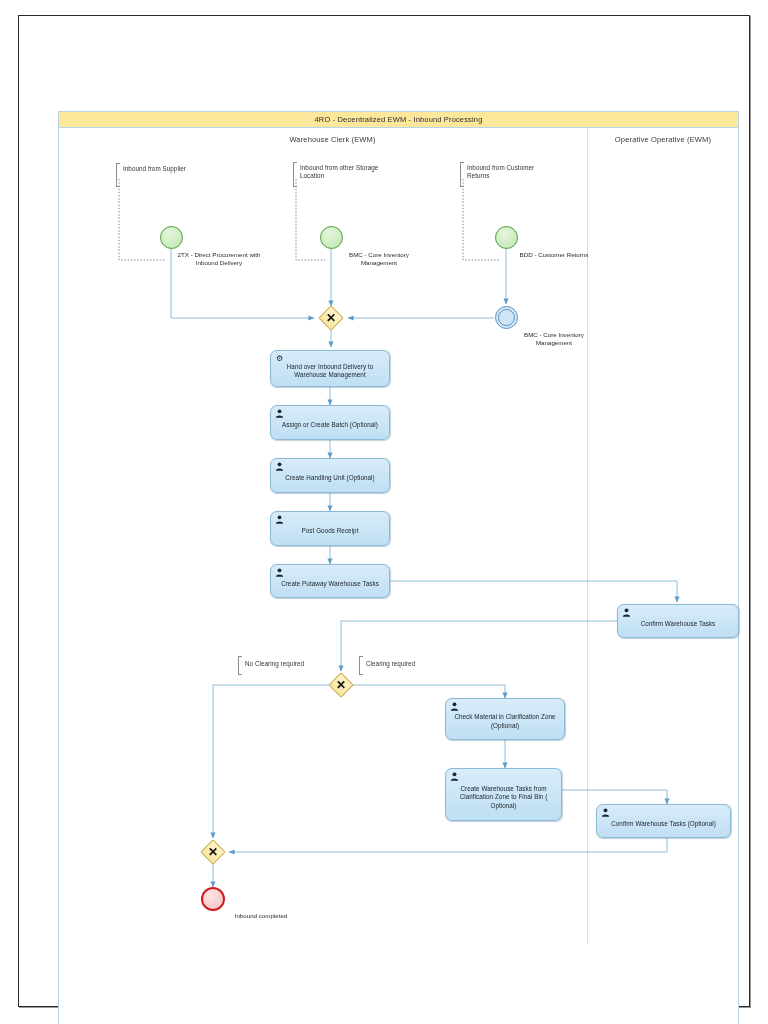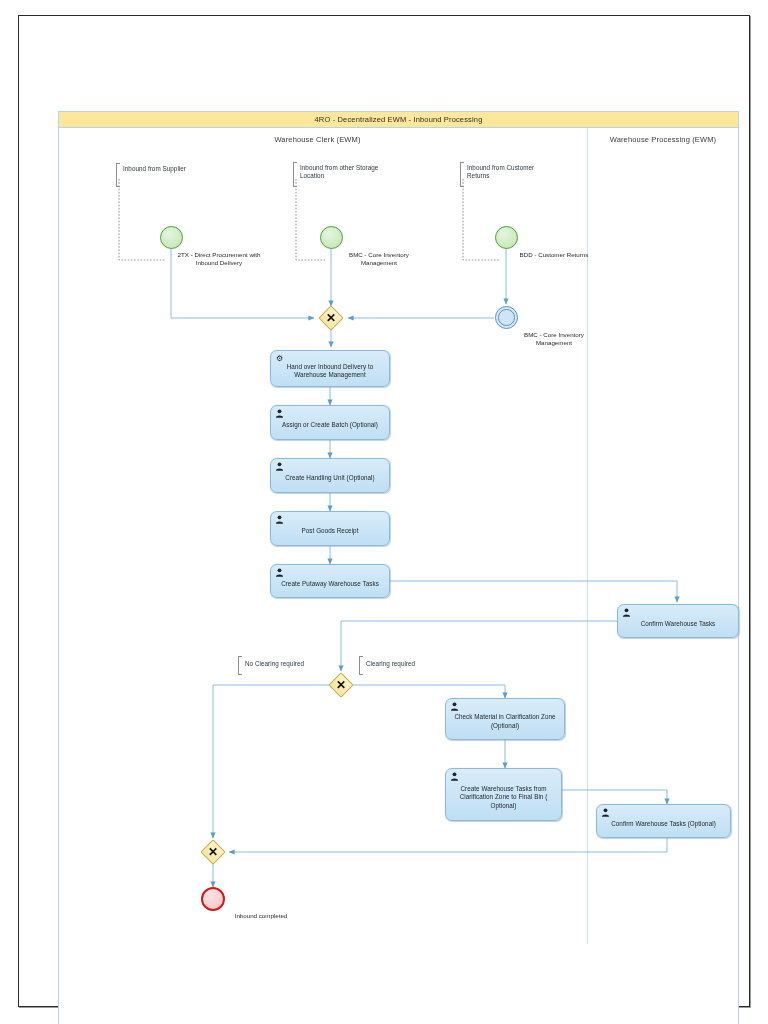--- a/index.html
+++ b/index.html
@@ -10,21 +10,21 @@
          background:#fff;border:1px solid #2b2b2b;box-sizing:border-box;
          box-shadow:1px 1px 0 #9a9a9a;}
   #pool{position:absolute;left:39px;top:95px;width:681px;height:949px;
         box-sizing:border-box;border:1px solid #b9d4e8;background:#fff;}
   #pool-title{position:absolute;left:0;top:0;width:100%;height:16px;
         background:#fde79a;border-bottom:1px solid #b9d4e8;box-sizing:border-box;
         font-size:7.5px;color:#2d2d2d;text-align:center;line-height:16px;
         letter-spacing:.15px;}
   .lane-title{position:absolute;font-size:7.5px;color:#3a3a3a;text-align:center;
         top:119px;letter-spacing:.15px;}
-  #lane-a-title{left:34px;width:529px;}
+  #lane-a-title{left:49px;width:529px;}
   #lane-b-title{left:568px;width:152px;}
   #lane-div{position:absolute;left:568px;top:112px;width:1px;height:816px;
         background:#cfe0ee;}
   #svg{position:absolute;left:0;top:0;width:768px;height:1024px;overflow:visible;}
   .node{position:absolute;box-sizing:border-box;}
   .task{background:linear-gradient(180deg,#d8ecf9 0%,#bfdff4 100%);
         border:1px solid #8cb9d6;border-radius:7px;
         box-shadow:0.5px 0.5px 1px rgba(120,150,170,.45);}
   .task-label{position:absolute;left:3px;right:3px;top:50%;
         transform:translateY(-50%);text-align:center;font-size:6.3px;
@@ -57,21 +57,21 @@
 <body>
 
 <div id="page">
  <div id="sheet">
 
   <div id="pool">
     <div id="pool-title">4RO - Decentralized EWM - Inbound Processing</div>
   </div>
   <div id="lane-div"></div>
   <div class="lane-title" id="lane-a-title">Warehouse Clerk (EWM)</div>
-  <div class="lane-title" id="lane-b-title">Warehouse Processing (EWM)</div>
+  <div class="lane-title" id="lane-b-title">Operative Operative (EWM)</div>
 
   <svg id="svg">
     <defs>
       <marker id="ah" markerWidth="7" markerHeight="7" refX="5.6" refY="3" orient="auto">
         <path d="M0,0.4 L6,3 L0,5.6 z" fill="#5d9dc6"></path>
       </marker>
     </defs>
     <g stroke="#8fbcd9" stroke-width="1" fill="none" marker-end="url(#ah)">
 
       <path d="M152,233 L152,302 L295,302"></path>

